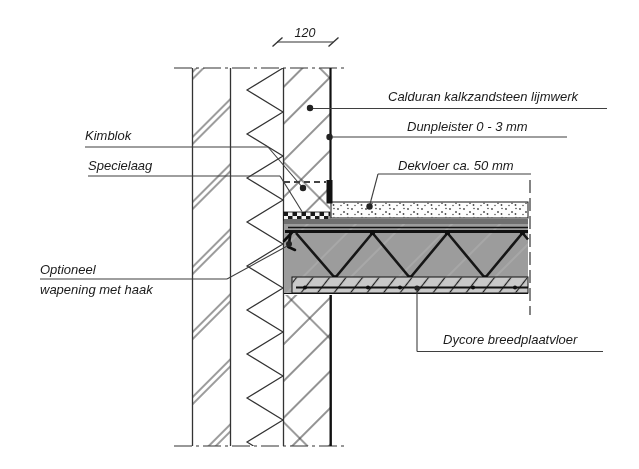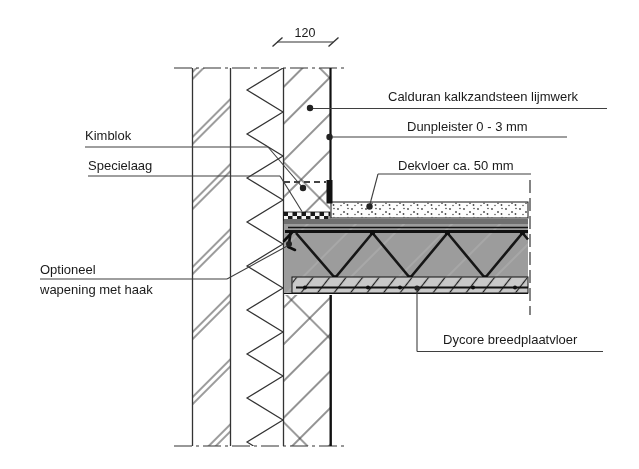--- a/index.html
+++ b/index.html
@@ -1,17 +1,17 @@
 <!DOCTYPE html>
 <html><head>
 <meta charset="utf-8">
 <style>
   html,body{margin:0;padding:0;background:#fff;}
   #canvas{position:relative;width:639px;height:469px;background:#737373;overflow:hidden;
-          font-family:"Liberation Sans", sans-serif;}
+          font-family:"Liberation Sans", sans-serif;font-style:italic;}
   svg{display:block;}
   text{fill:#1a1a1a;font-family:"Liberation Sans", sans-serif;font-size:13px;}
   .dim{font-size:12.5px;}
 </style>
 </head>
 <body>
 
 <div id="canvas">
 <svg width="639" height="469" viewBox="0 0 639 469">
   <defs>

